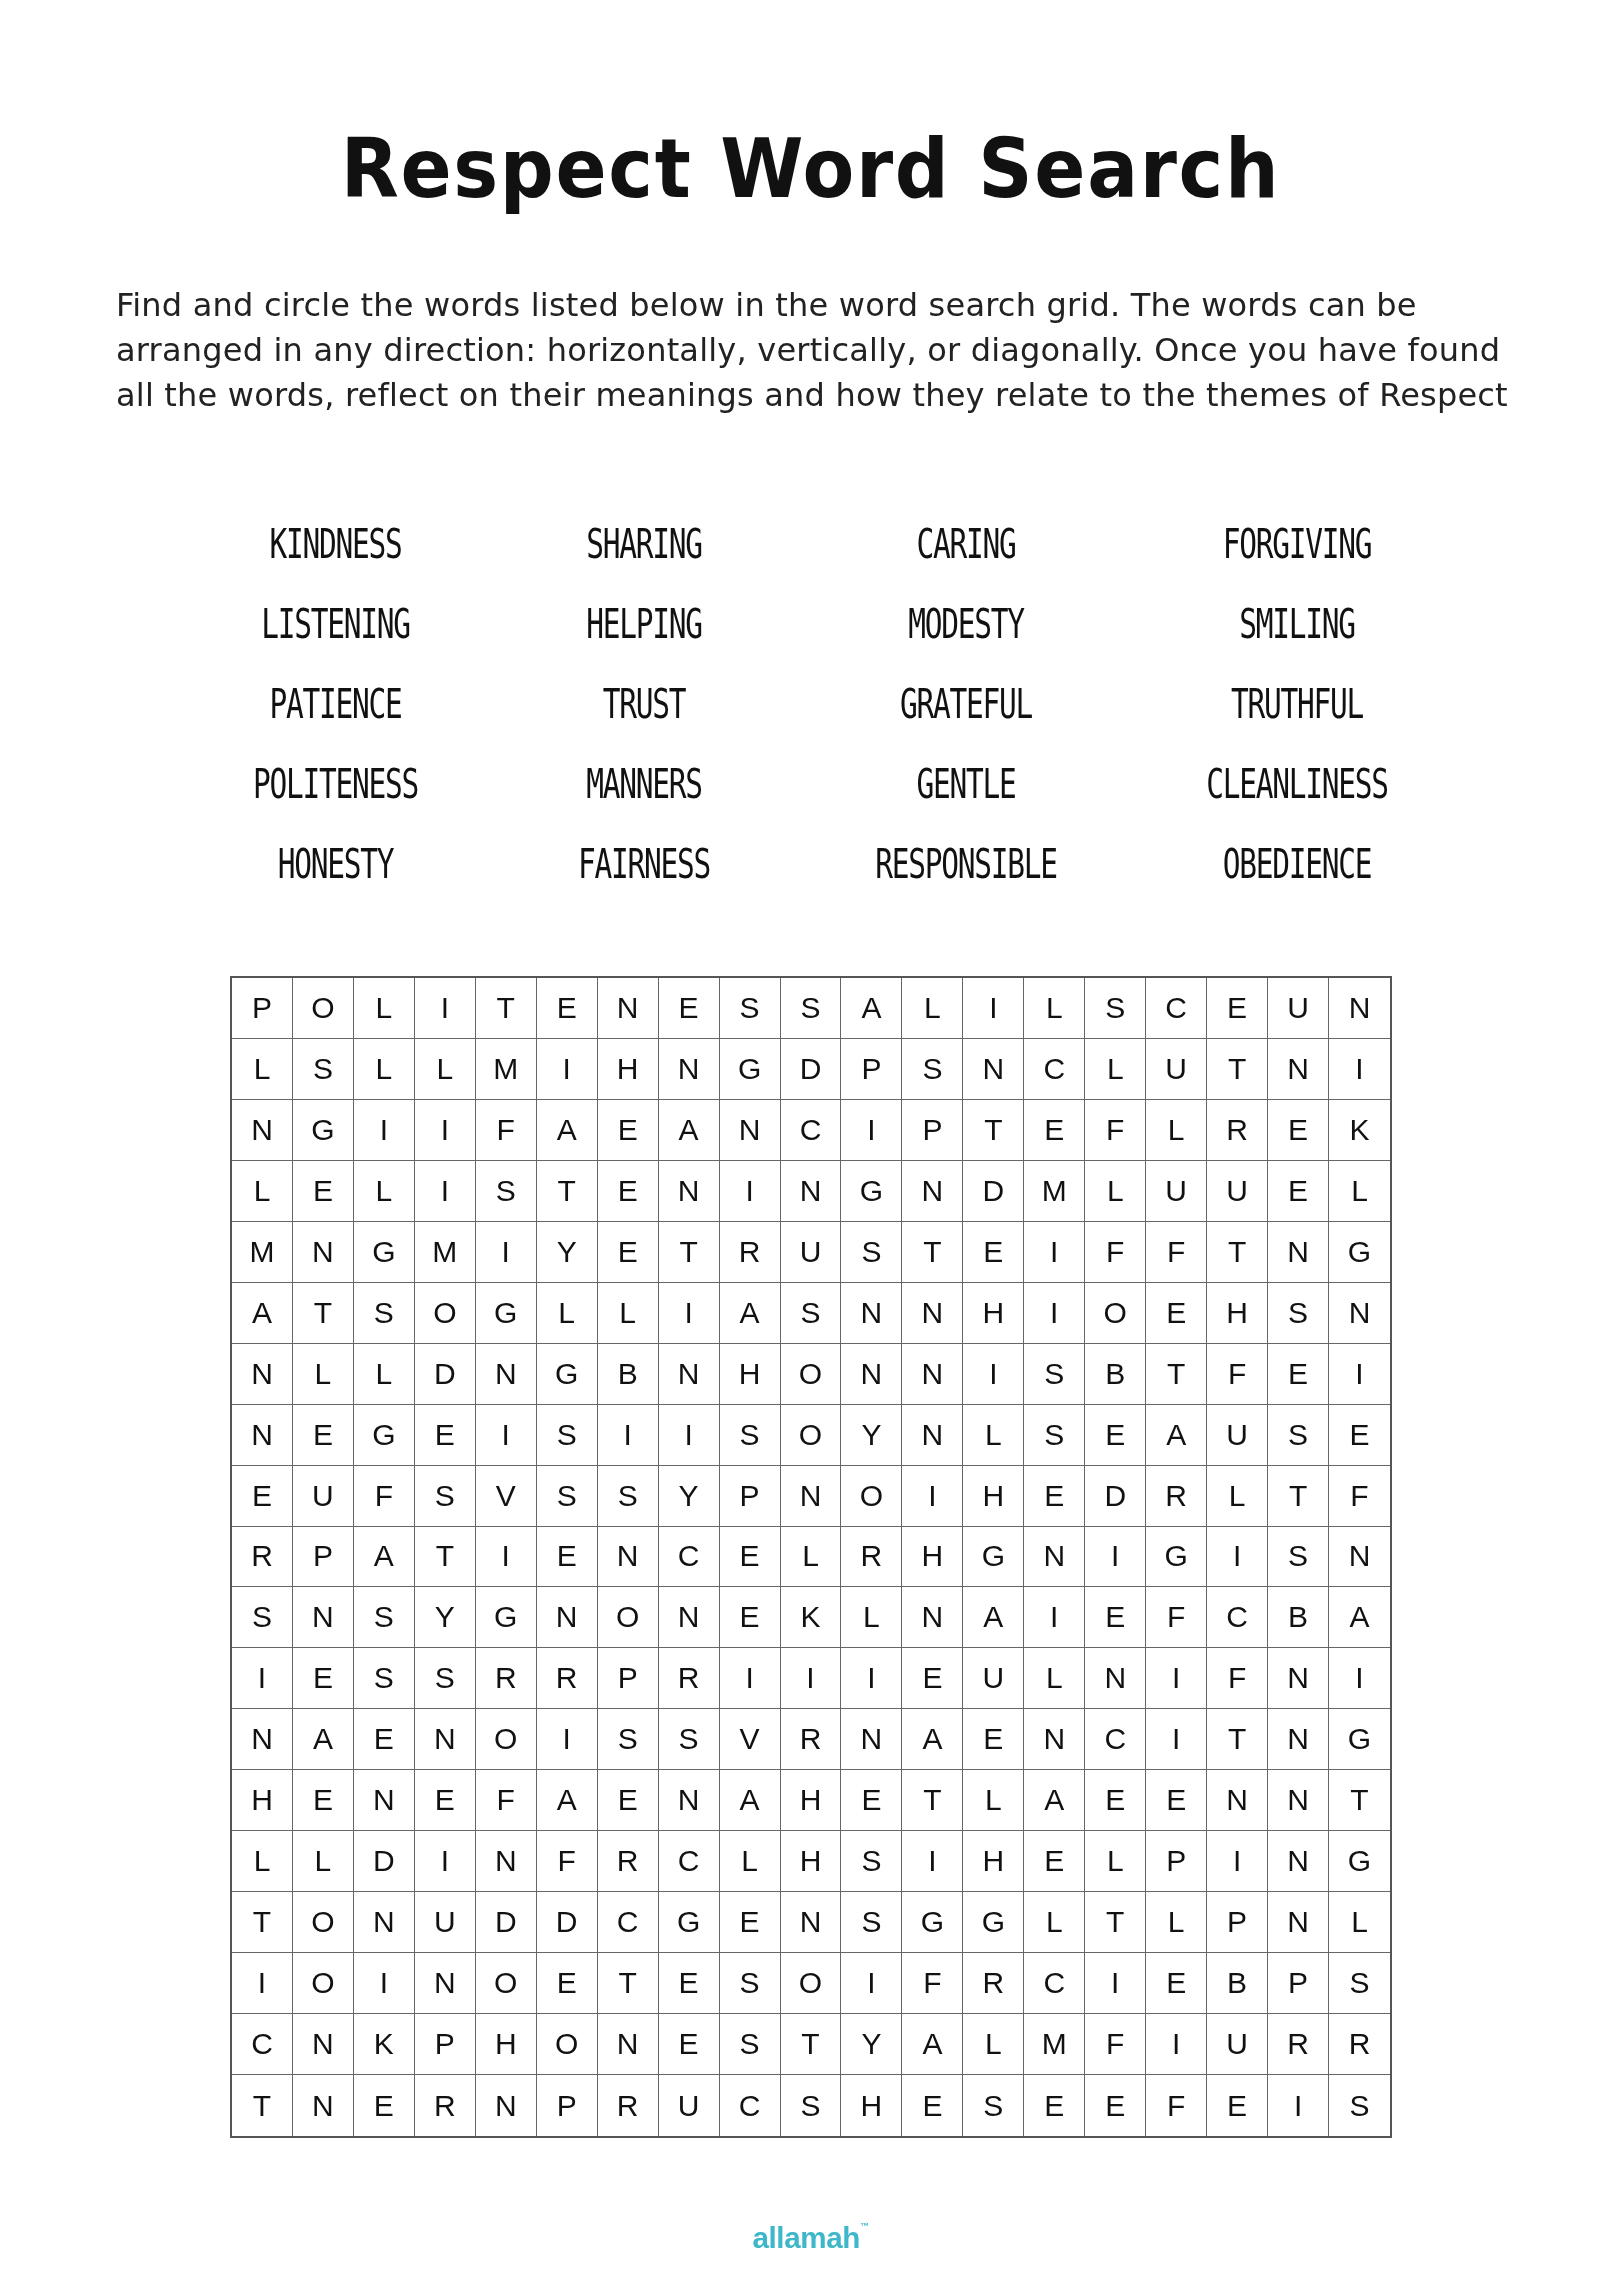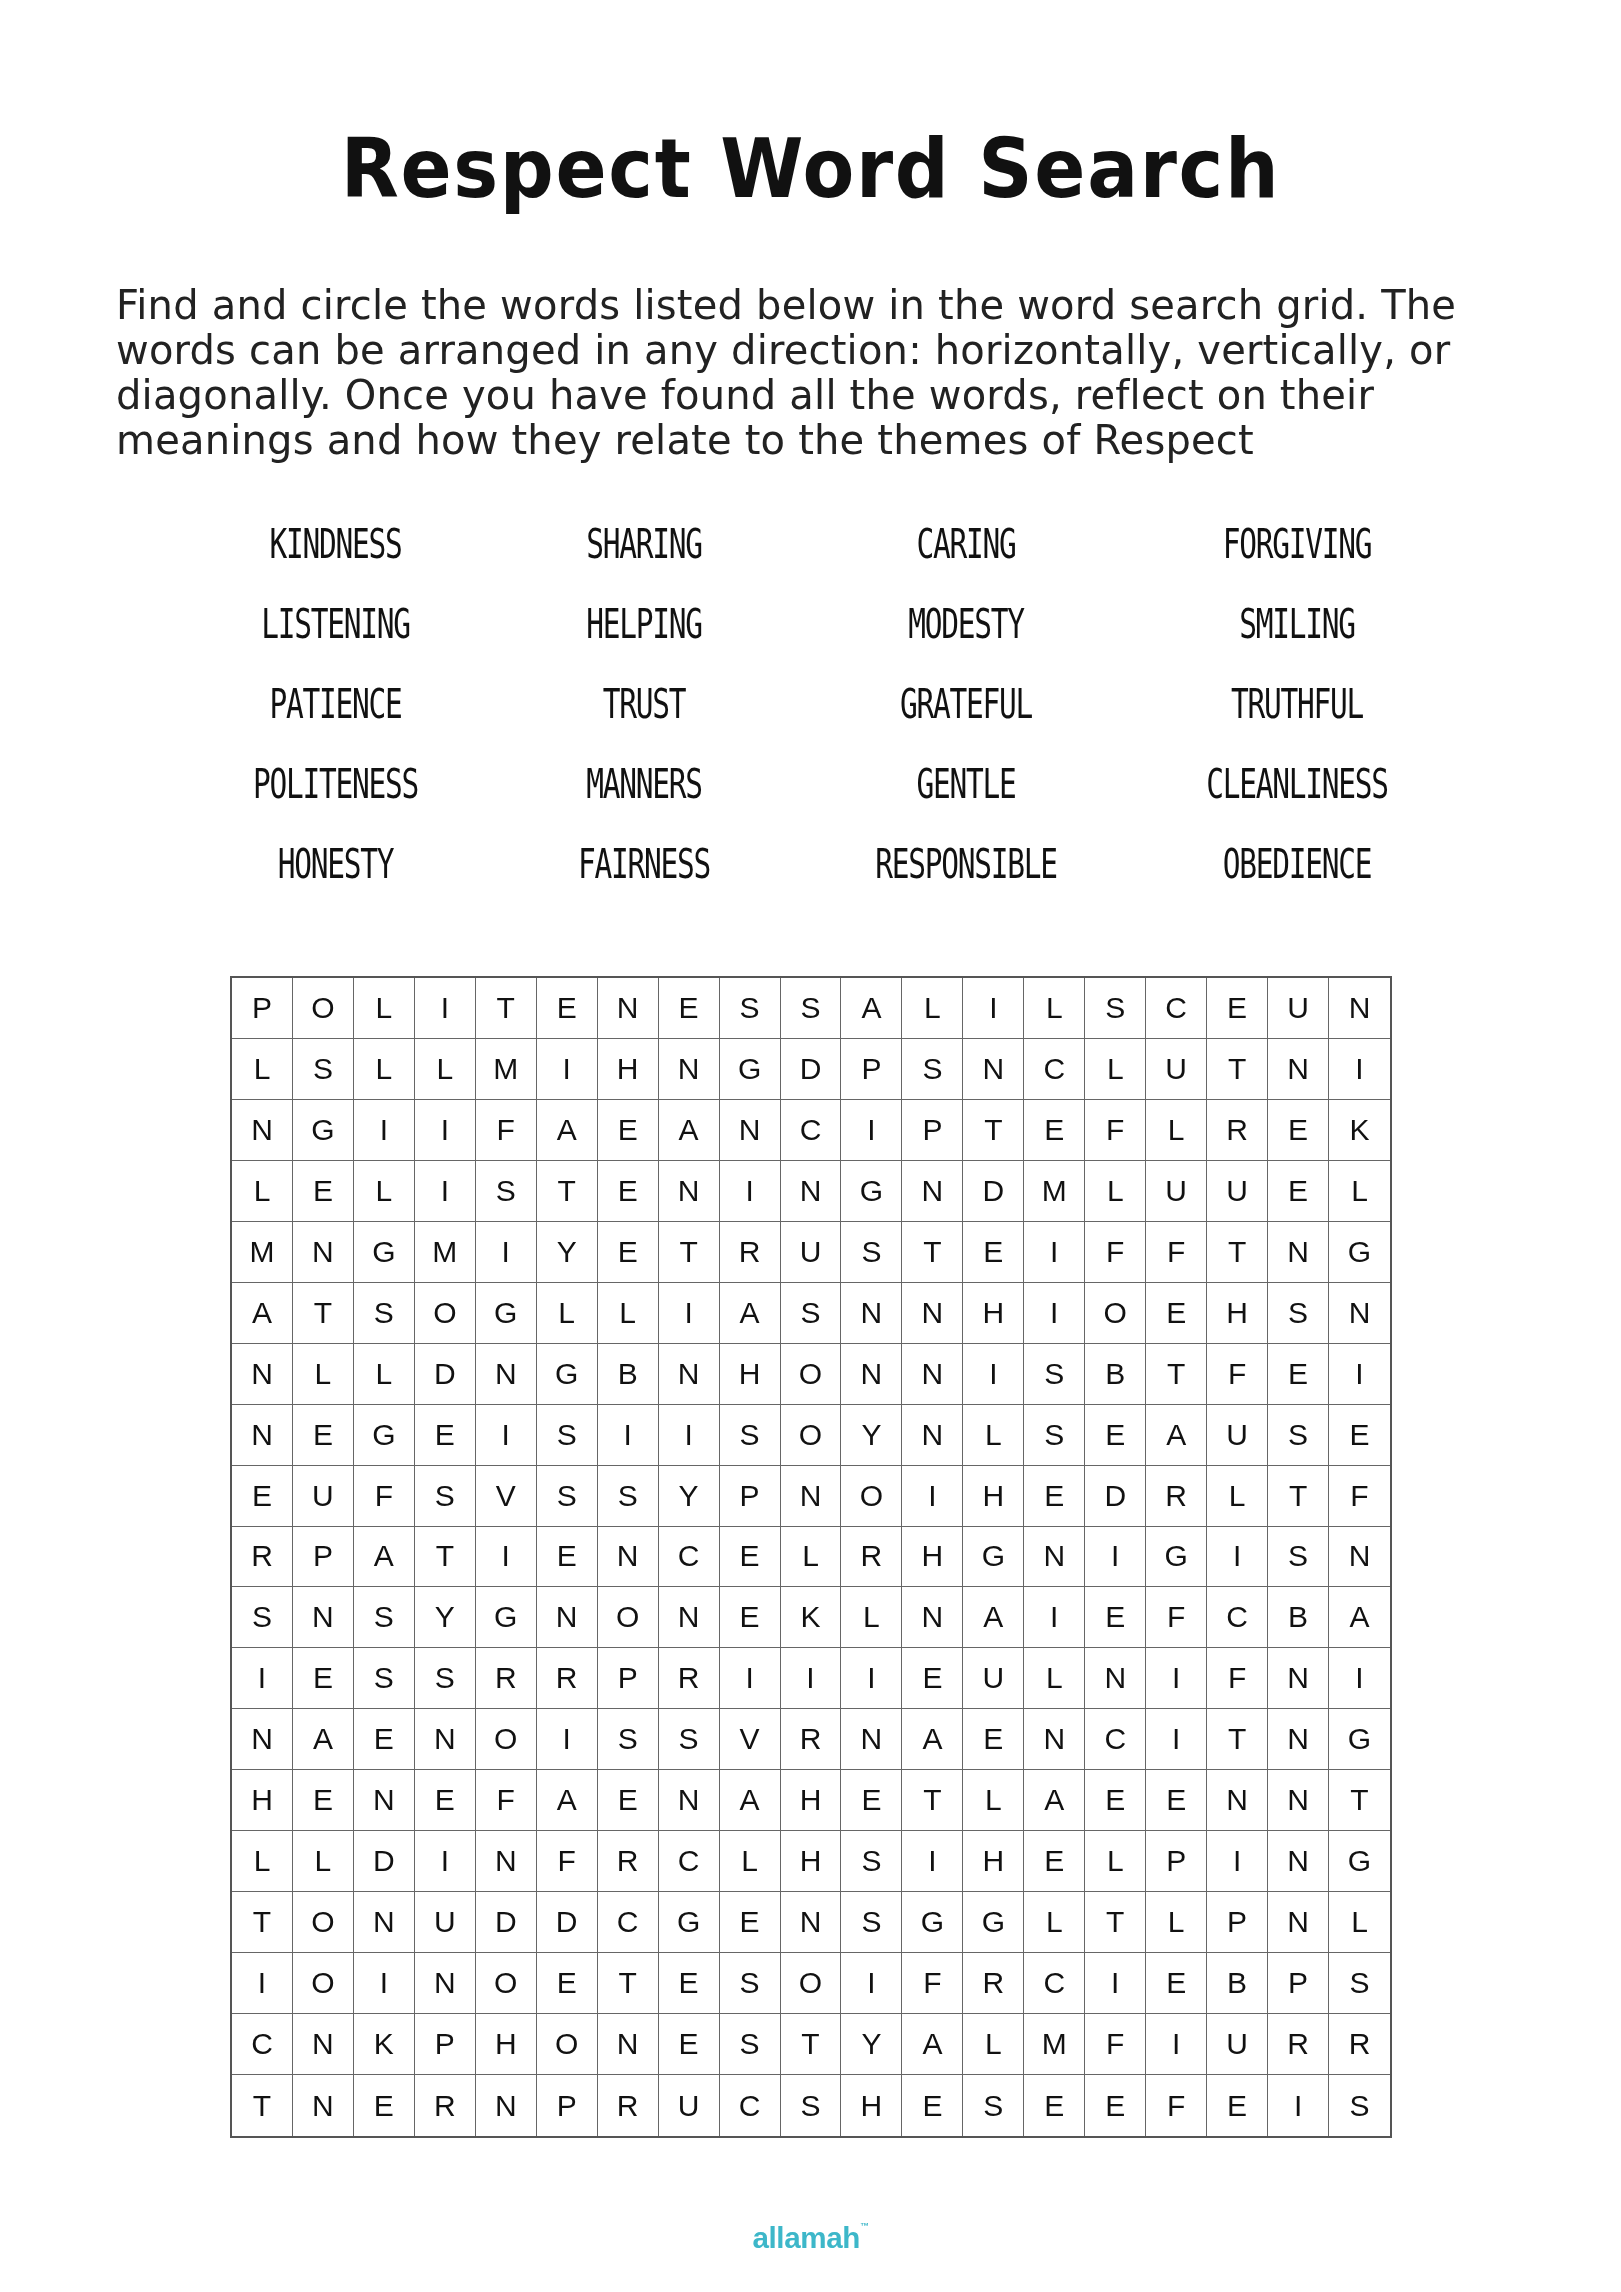--- a/index.html
+++ b/index.html
@@ -4,21 +4,21 @@
 <style>
   html, body { margin:0; padding:0; background:#ffffff; }
   body { width:1621px; height:2293px; position:relative; overflow:hidden; color:#111; }
   .title {
     position:absolute; left:0; top:115px; width:1621px; text-align:center;
     font-family:"DejaVu Sans", sans-serif; font-weight:bold; font-size:82px;
     letter-spacing:1.8px; line-height:107px; transform:scaleX(0.92);
   }
   .instructions {
     position:absolute; left:116px; top:283px; width:1397px;
-    font-family:"DejaVu Sans", sans-serif; font-size:40px; line-height:45px;
+    font-family:"DejaVu Sans", sans-serif; font-size:32px; line-height:45px;
     color:#222; letter-spacing:0.2px;
   }
   .word-list {
     position:absolute; left:179px; top:508px; width:1263px;
     display:grid; grid-template-columns: 313px 304px 340px 322px;
     grid-auto-rows: 80px;
   }
   .word {
     font-family:"DejaVu Sans Mono", monospace; font-size:41px; text-align:center;
     line-height:72px; letter-spacing:-1.8px; transform:scaleX(0.72); white-space:nowrap;

